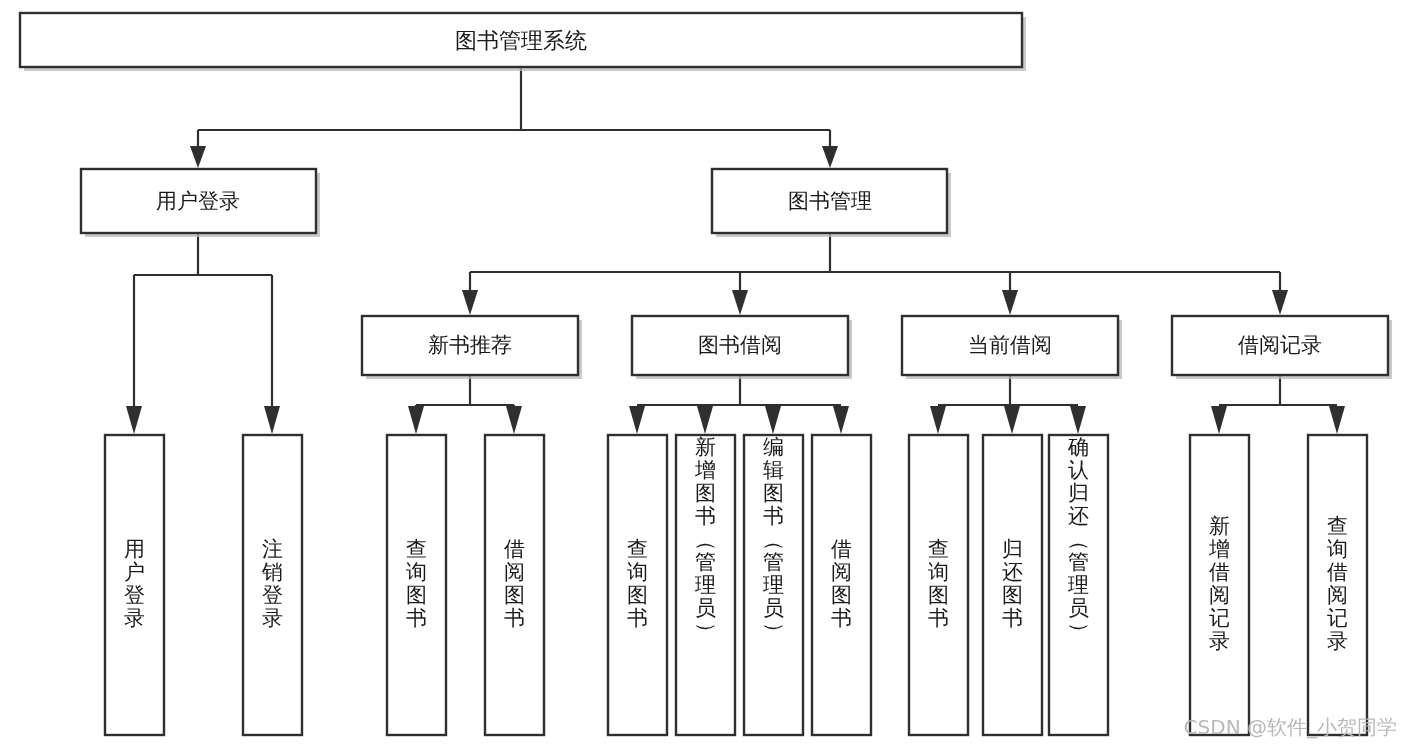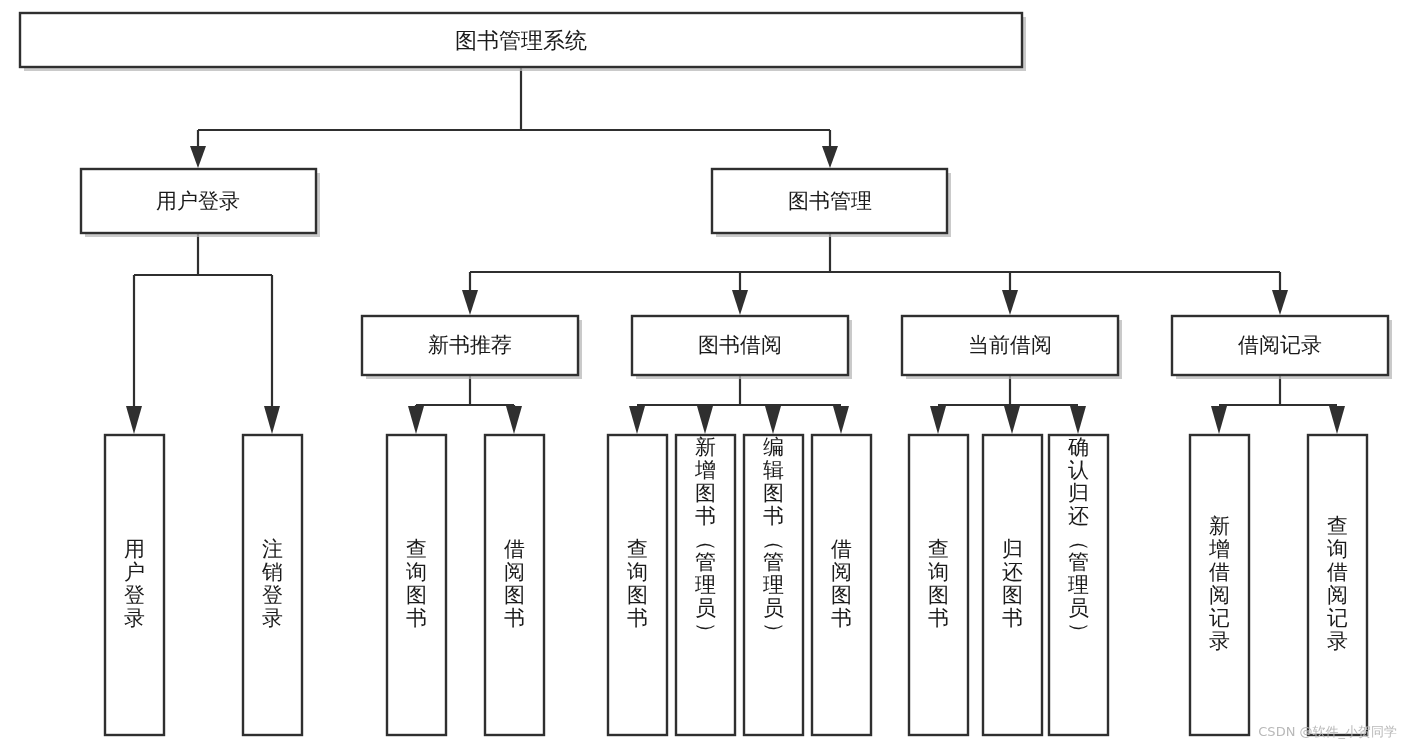--- a/index.html
+++ b/index.html
@@ -82,21 +82,21 @@
   .vlabel span.paren {
     display: block;
     height: 23px;
     transform: rotate(90deg);
   }
   #watermark {
     position: absolute;
     right: 8px;
     bottom: 6px;
     font-family: "DejaVu Sans", "Liberation Sans", sans-serif;
-    font-size: 13px;
+    font-size: 20px;
     color: #b9b9b9;
     white-space: nowrap;
     pointer-events: none;
   }
 </style>
 </head>
 <body>
 
 <div id="diagram-root">
 

